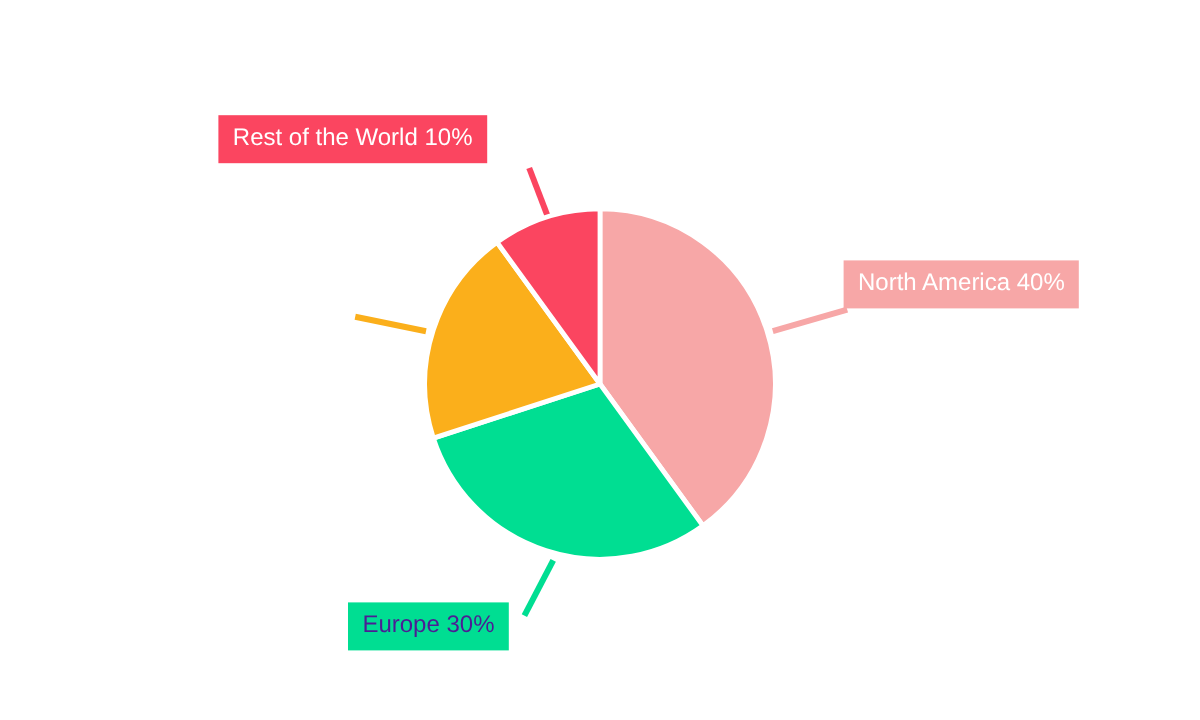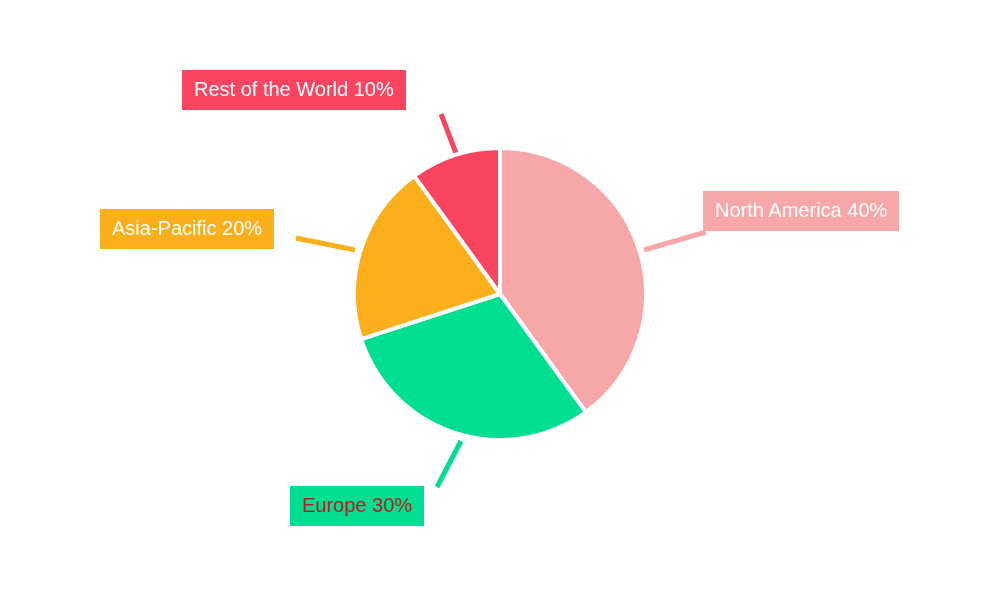--- a/index.html
+++ b/index.html
@@ -11,20 +11,21 @@
     width: 1000px;
     height: 600px;
     overflow: hidden;
     font-family: "Liberation Sans", sans-serif;
   }
   #chart-root {
     position: relative;
     width: 1000px;
     height: 528px;
     background: #ffffff;
+    margin-top: 26px;
   }
   #pie-svg {
     position: absolute;
     left: 0;
     top: 0;
     width: 1000px;
     height: 600px;
     display: block;
   }
   .callout-label {
@@ -58,25 +59,22 @@
         <path d="M 500 294 L 585.82 412.12 A 146 146 0 0 1 361.15 339.12 Z" fill="#00de92" stroke="#ffffff" stroke-width="4" stroke-linejoin="round"></path>
         <path d="M 500 294 L 361.15 339.12 A 146 146 0 0 1 414.18 175.88 Z" fill="#fbaf1b" stroke="#ffffff" stroke-width="4" stroke-linejoin="round"></path>
         <path d="M 500 294 L 414.18 175.88 A 146 146 0 0 1 500.00 148.00 Z" fill="#fb4560" stroke="#ffffff" stroke-width="4" stroke-linejoin="round"></path>
       </g>
   </svg>
 
   <div class="callout-label" id="label-rest-of-world" style="left: 182px; top: 70px; background: rgb(251, 69, 96); color: rgb(255, 255, 255);">
     <span>Rest of the World 10%</span>
   </div>
 
-  <div class="callout-label" id="label-asia-pacific" style="left: 100px; top: 209px; background: rgb(251, 175, 27); color: rgb(255, 255, 255);">
-    <span>Asia-Pacific 20%</span>
-  </div>
 
-  <div class="callout-label" id="label-europe" style="left: 290px; top: 486px; background: rgb(0, 222, 146); color: #b91c1c;">
+  <div class="callout-label" id="label-europe" style="left: 290px; top: 476px; background: rgb(0, 222, 146); color: #4c1d95;">
     <span>Europe 30%</span>
   </div>
 
   <div class="callout-label" id="label-north-america" style="left: 703px; top: 191px; background: rgb(247, 167, 167); color: rgb(255, 255, 255);">
     <span>North America 40%</span>
   </div>
 
 </div>
 
 </body></html>

